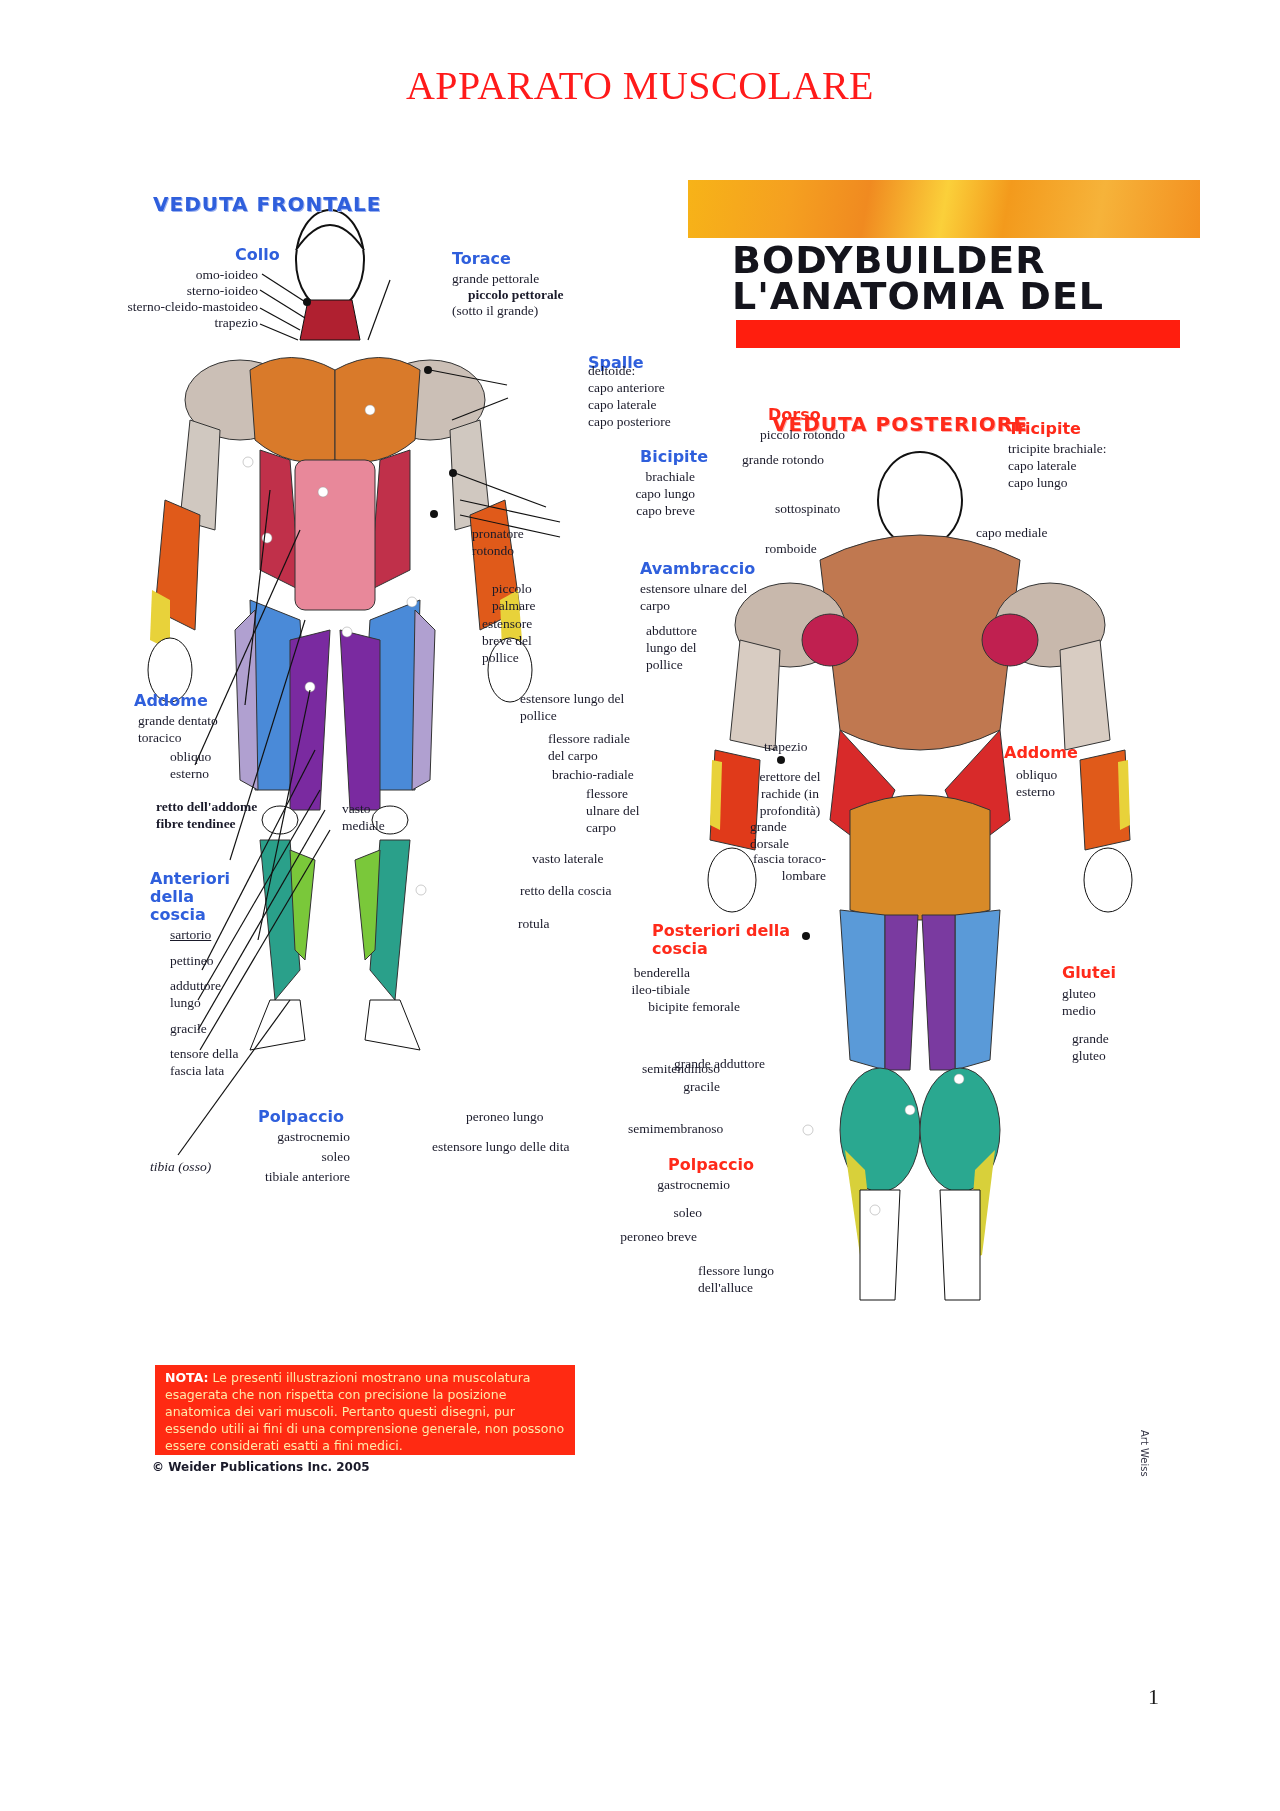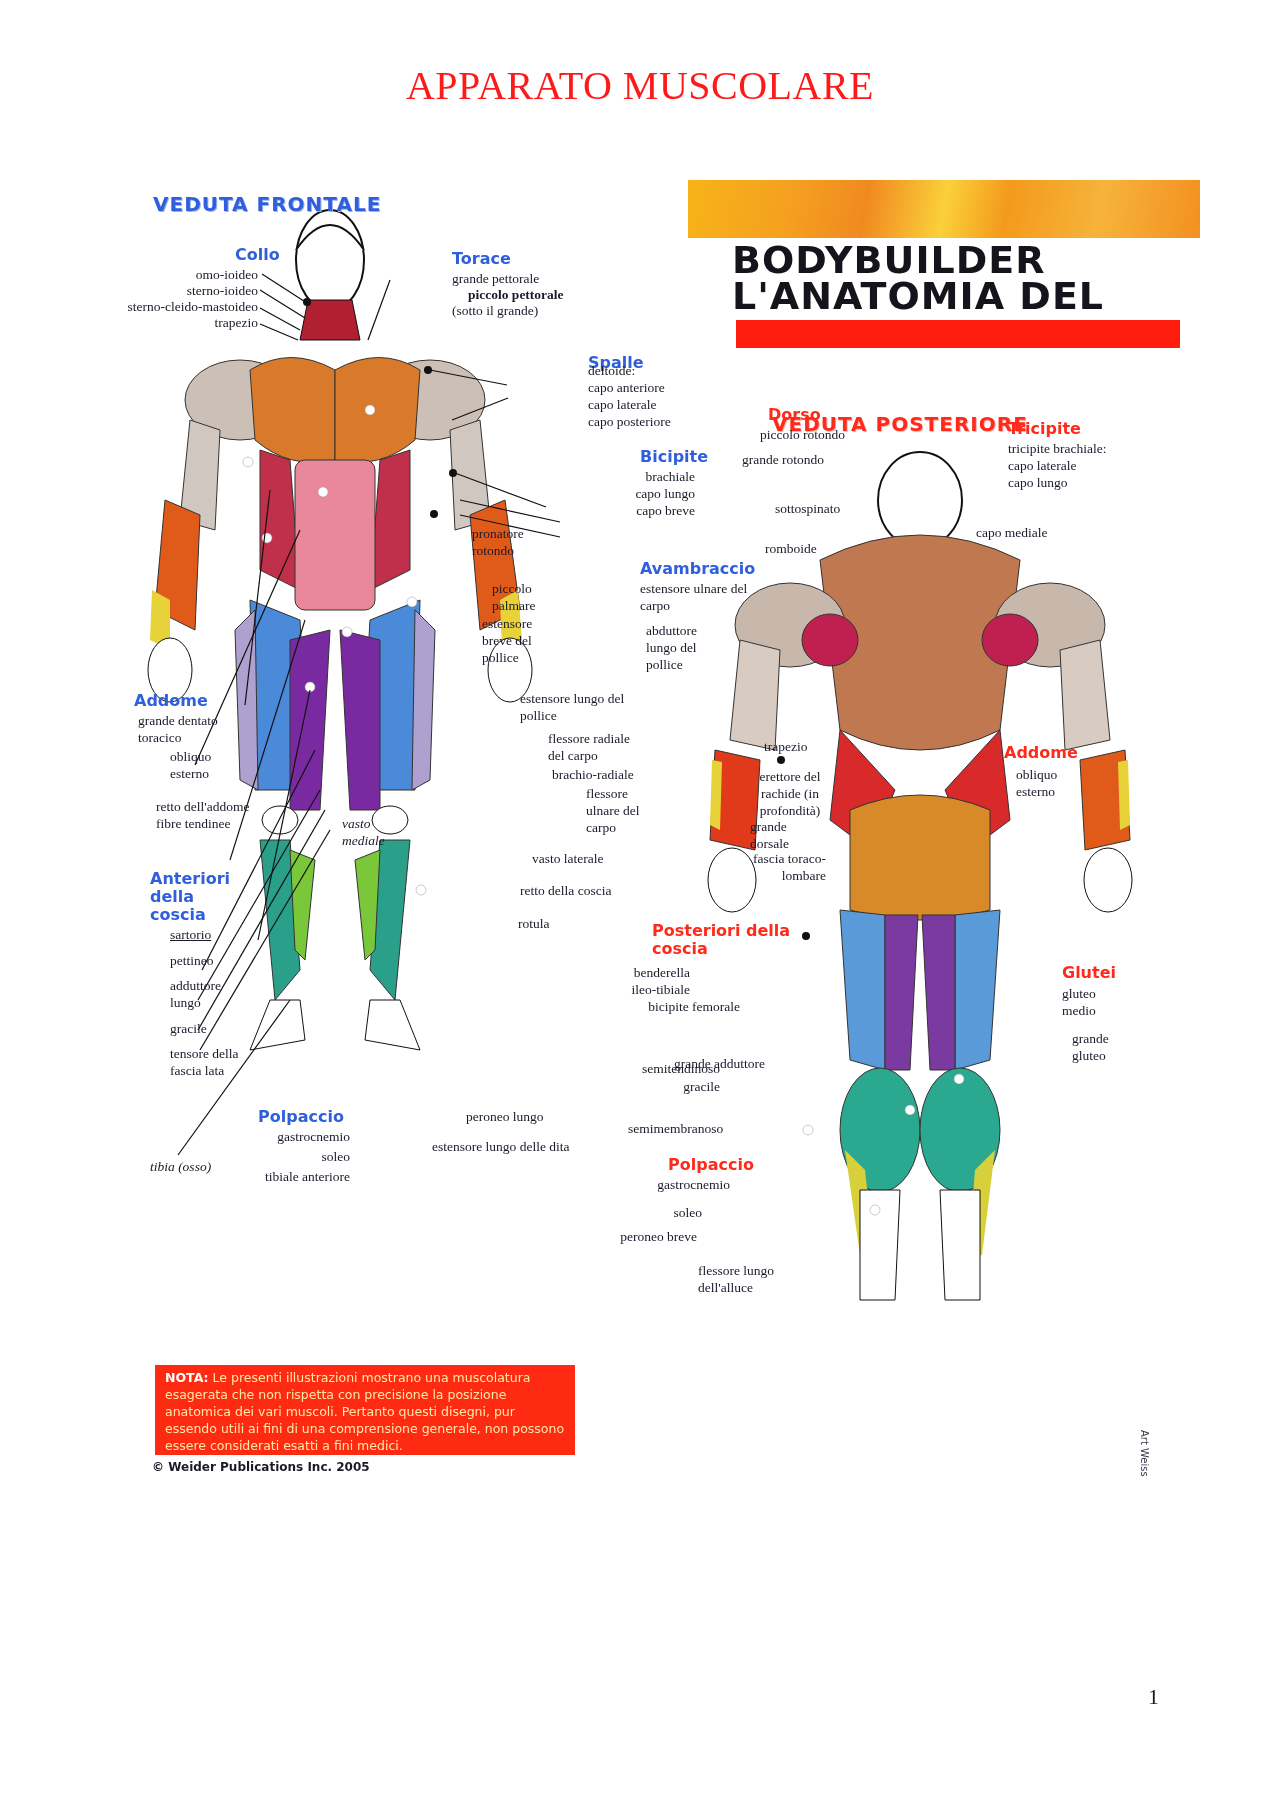--- a/index.html
+++ b/index.html
@@ -245,29 +245,29 @@
   <div class="lbl" style="left:500px;top:410px;width:110px;white-space:normal;">estensore ulnare del carpo</div>
   <div class="lbl" style="left:506px;top:452px;width:70px;white-space:normal;">abduttore lungo del pollice</div>
   <div class="lbl" style="left:380px;top:520px;width:110px;white-space:normal;">estensore lungo del pollice</div>
   <div class="lbl" style="left:408px;top:560px;width:100px;white-space:normal;">flessore radiale del carpo</div>
   <div class="lbl" style="left:412px;top:596px;">brachio-radiale</div>
   <div class="lbl" style="left:446px;top:615px;width:60px;white-space:normal;">flessore ulnare del carpo</div>
 
   <div class="group-head blue" style="left:-6px;top:522px;">Addome</div>
   <div class="lbl" style="left:-2px;top:542px;width:96px;white-space:normal;">grande dentato toracico</div>
   <div class="lbl" style="left:30px;top:578px;width:60px;white-space:normal;">obliquo esterno</div>
-  <div class="lbl" style="left:16px;top:628px;width:110px;white-space:normal;">retto dell'addome fibre tendinee</div>
+  <div class="lbl" style="left:16px;top:628px;width:110px;white-space:normal;font-weight:bold;">retto dell'addome fibre tendinee</div>
 
   <div class="group-head blue" style="left:10px;top:700px;width:100px;">Anteriori della coscia</div>
   <div class="lbl" style="left:30px;top:756px;text-decoration:underline;">sartorio</div>
   <div class="lbl" style="left:30px;top:782px;">pettineo</div>
   <div class="lbl" style="left:30px;top:807px;width:70px;white-space:normal;">adduttore lungo</div>
   <div class="lbl" style="left:30px;top:850px;">gracile</div>
   <div class="lbl" style="left:30px;top:875px;width:85px;white-space:normal;">tensore della fascia lata</div>
-  <div class="lbl" style="left:202px;top:645px;width:52px;white-space:normal;font-style:italic;">vasto mediale</div>
+  <div class="lbl" style="left:202px;top:630px;width:52px;white-space:normal;">vasto mediale</div>
   <div class="lbl" style="left:392px;top:680px;">vasto laterale</div>
   <div class="lbl" style="left:380px;top:712px;">retto della coscia</div>
   <div class="lbl" style="left:378px;top:745px;">rotula</div>
 
   <div class="group-head blue" style="left:118px;top:938px;">Polpaccio</div>
   <div class="lbl right" style="left:80px;top:958px;width:130px;">gastrocnemio</div>
   <div class="lbl right" style="left:80px;top:978px;width:130px;">soleo</div>
   <div class="lbl right" style="left:80px;top:998px;width:130px;">tibiale anteriore</div>
   <div class="lbl" style="left:10px;top:988px;font-style:italic;">tibia (osso)</div>
   <div class="lbl" style="left:326px;top:938px;">peroneo lungo</div>

